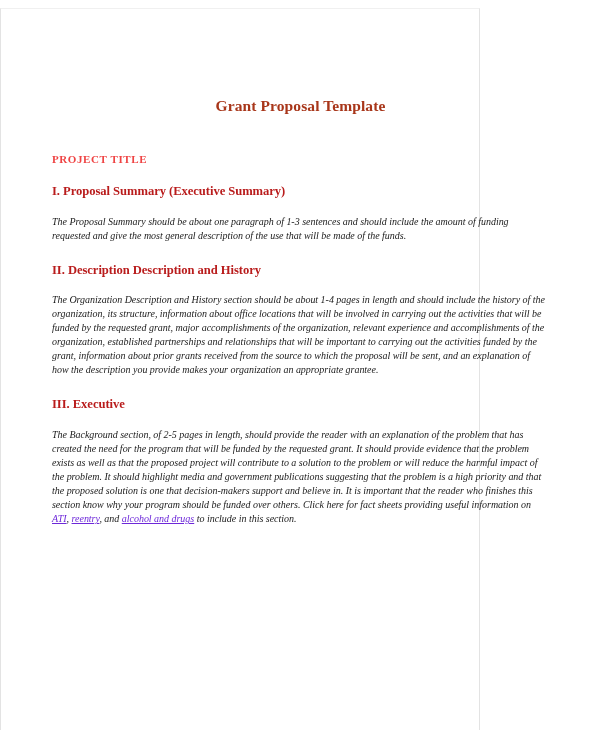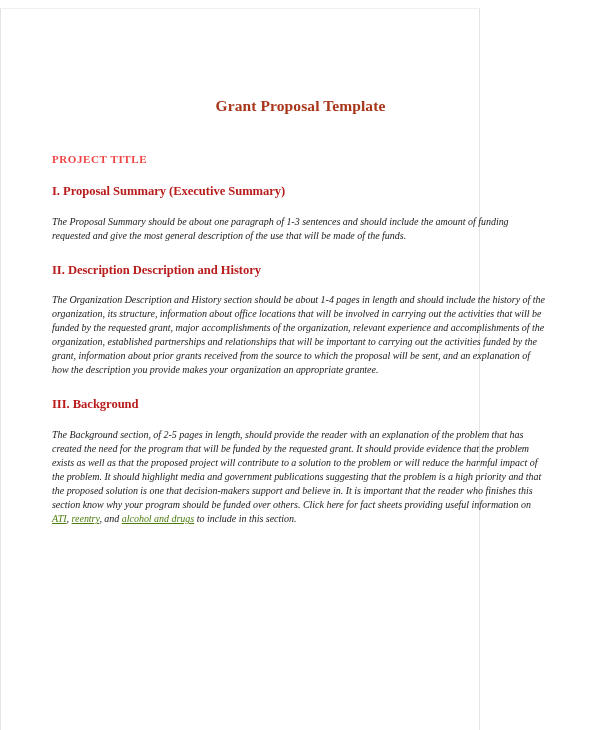--- a/index.html
+++ b/index.html
@@ -87,21 +87,21 @@
   }
 
   .section-block:last-child .section-body {
     margin-bottom: 0;
   }
 
   .u-underline {
   }
 
   .doc-link {
-    color: #4d7c0f;
+    color: #6d28d9;
     text-decoration: underline;
   }
 </style>
 </head>
 <body>
 
 <div class="page-sheet">
   <div class="page-inner">
 
     <div class="doc-title">Grant Proposal Template</div>
@@ -114,19 +114,19 @@
         <h2 class="section-heading">I. Proposal Summary (Executive Summary)</h2>
         <p class="section-body">The Proposal Summary should be about one paragraph of 1-3 sentences and should include the amount of funding requested and give the most general description of the use that will be made of the funds.</p>
       </div>
 
       <div class="section-block">
         <h2 class="section-heading">II. Description Description and History</h2>
         <p class="section-body">The Organization Description and History section should be about 1-4 pages in length and should include the history of the organization, its structure, information about office locations that will be involved in carrying out the activities that will be funded by the requested grant, major accomplishments of the organization, relevant experience and accomplishments of the organization, established partnerships and relationships that will be important to carrying out the activities funded by the grant, information about prior grants received from the source to which the proposal will be sent, and an explanation of how the description you provide makes your organization an appropriate grantee.</p>
       </div>
 
       <div class="section-block">
-        <h2 class="section-heading">III. Background</h2>
+        <h2 class="section-heading">III. Executive</h2>
         <p class="section-body"><span>The Background section, of 2-5 pages in length, should provide the reader with an explanation of the problem that has created the need for the program that will be funded by the requested grant. It should provide evidence that the problem exists as well as that the proposed project will contribute to a solution to the problem or will reduce the harmful impact of the problem. It should highlight media and government publications suggesting that the problem is a high priority and that the proposed solution is one that decision-makers support and believe in. It is important that the reader who finishes this section know </span><span class="u-underline">why your program should be funded over others.</span><span> Click here for fact sheets providing useful information on </span><a class="doc-link" href="#">ATI</a><span>, </span><a class="doc-link" href="#">reentry</a><span>, and </span><a class="doc-link" href="#">alcohol and drugs</a><span> to include in this section.</span></p>
       </div>
 
     </div>
   </div>
 </div>
 
 </body></html>

